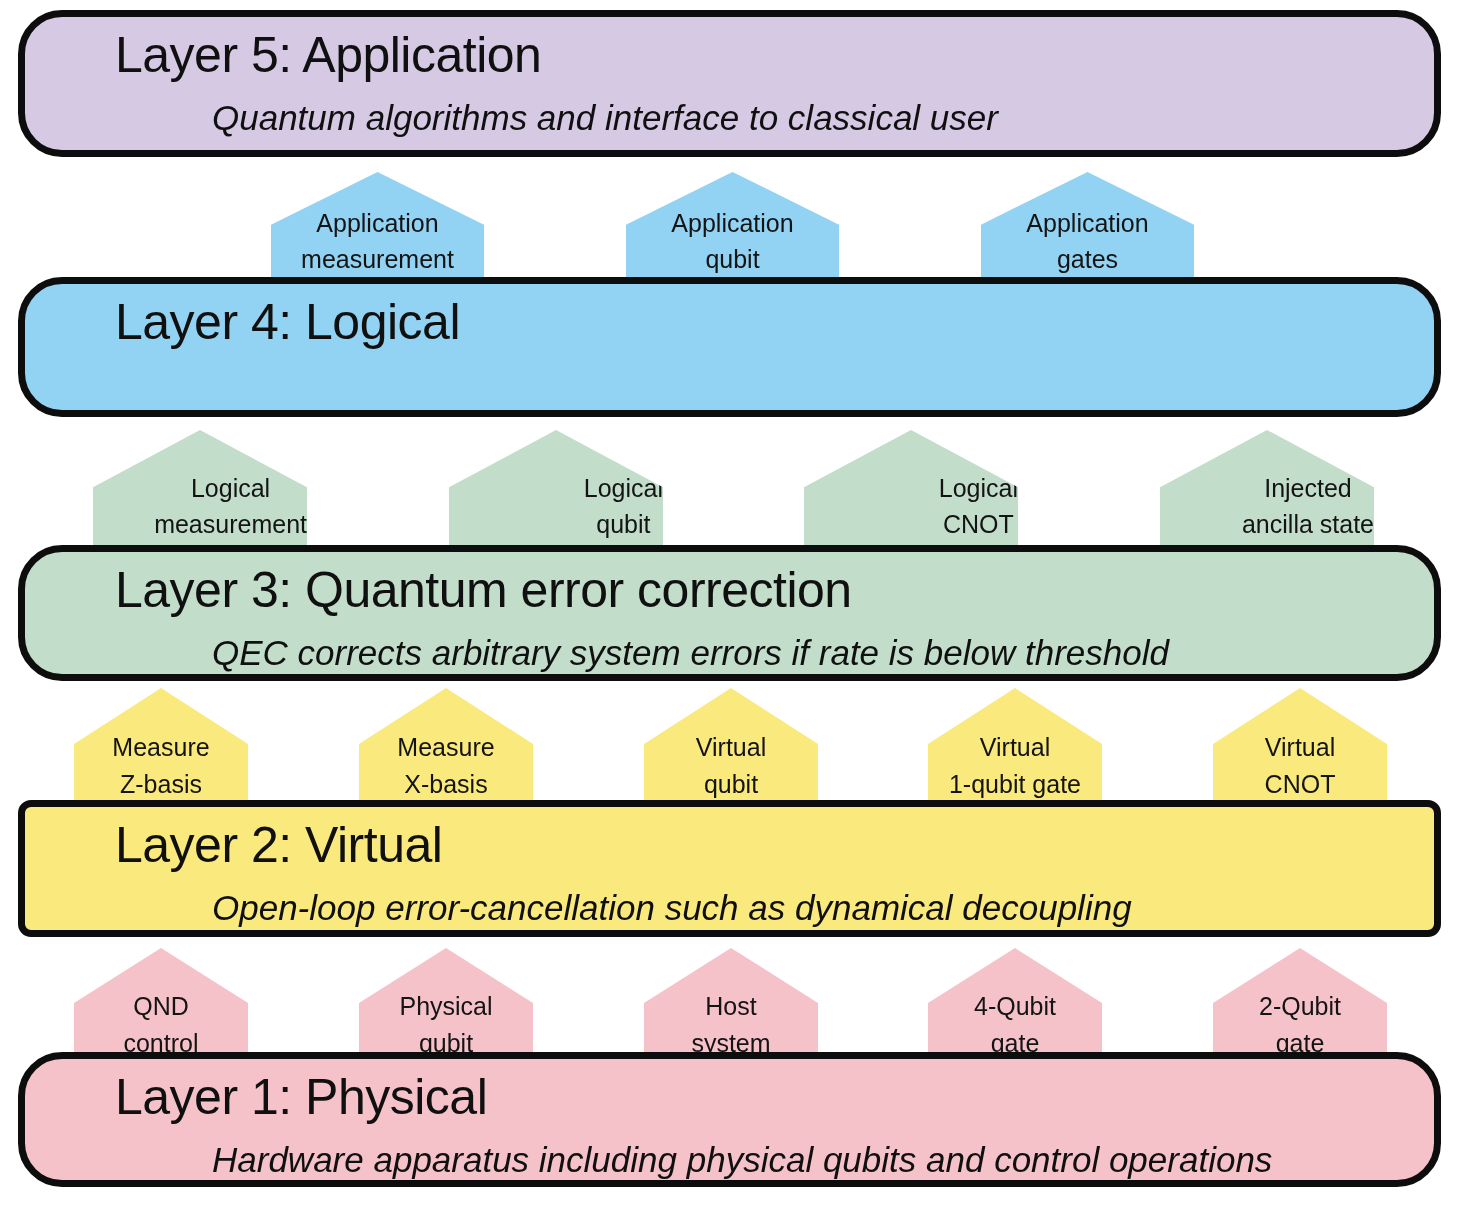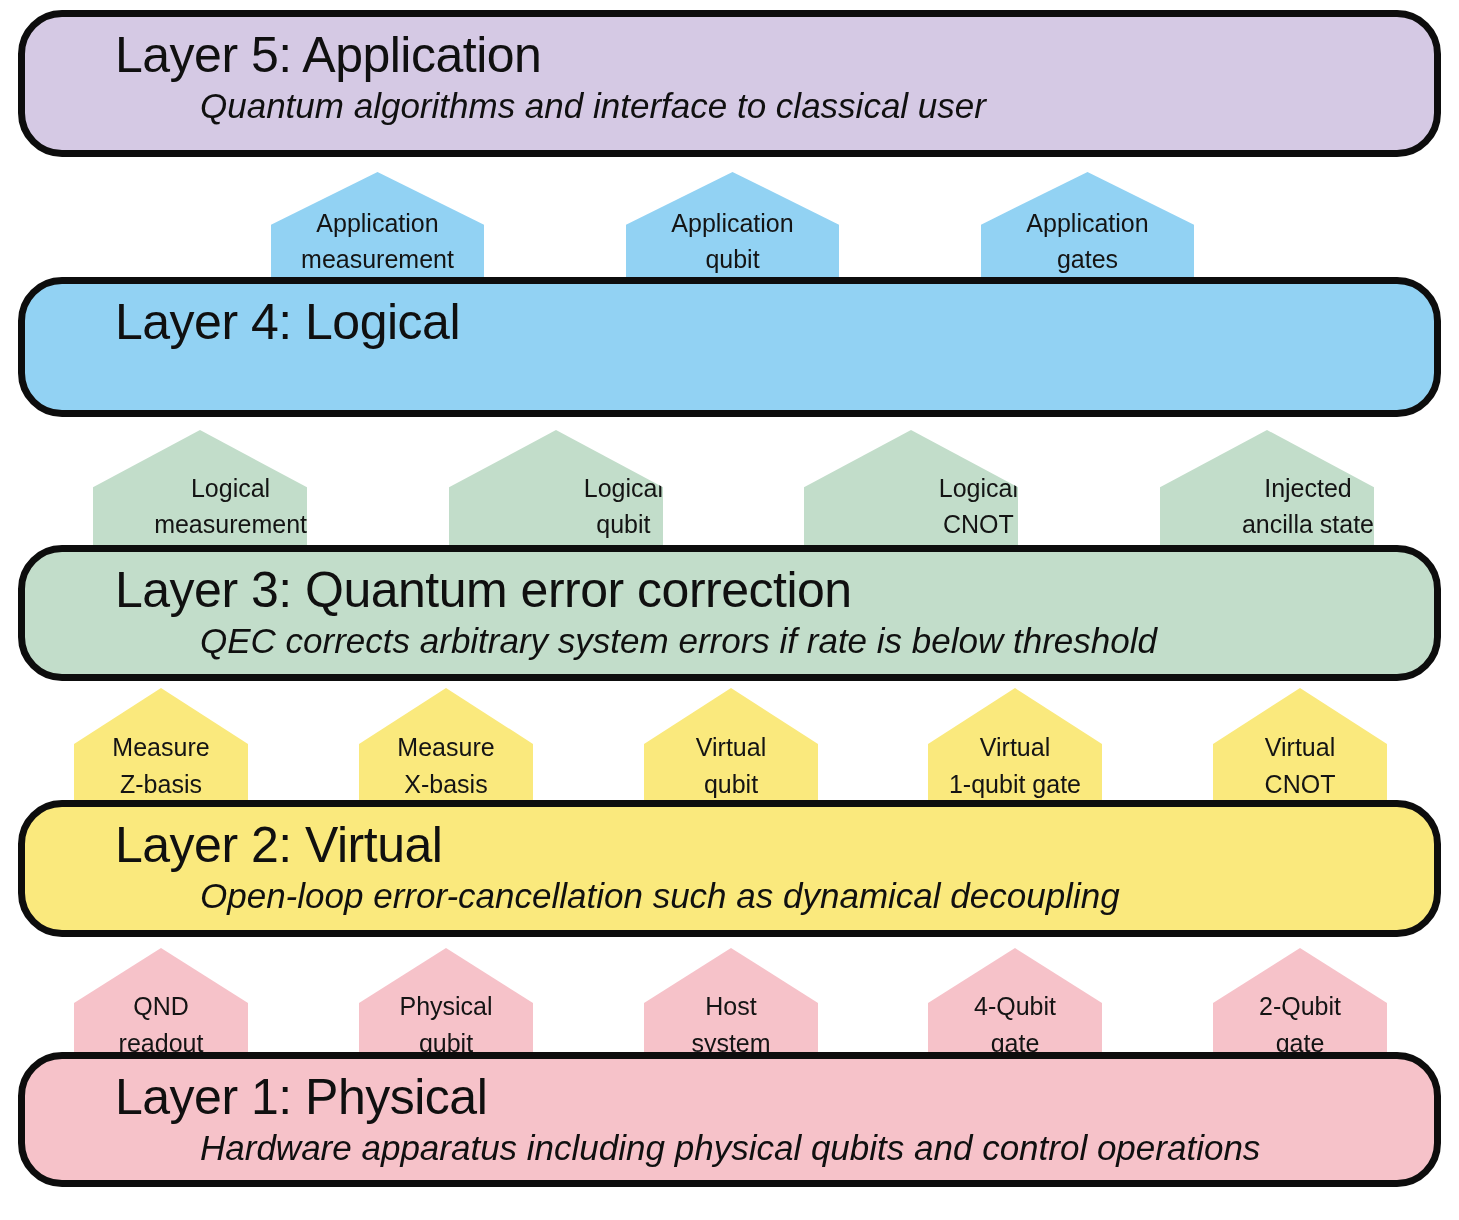--- a/index.html
+++ b/index.html
@@ -26,31 +26,31 @@
   }
   .layer-title {
     margin: 0;
     font-size: 50px;
     font-weight: normal;
     letter-spacing: -0.5px;
     line-height: 1.2;
     white-space: nowrap;
   }
   .layer-subtitle {
-    margin: 0;
+    margin: 12px;
     padding-left: 85px;
     font-size: 35px;
     font-style: italic;
     line-height: 1.22;
     white-space: nowrap;
   }
   .box-l5 { top: 10px;   height: 147px; background: var(--layer5-fill); }
   .box-l4 { top: 277px;  height: 140px; background: var(--layer4-fill); }
   .box-l3 { top: 545px;  height: 136px; background: var(--layer3-fill); }
-  .box-l2 { top: 800px;  height: 137px; background: var(--layer2-fill); }
+  .box-l2 { top: 800px;  height: 137px; background: var(--layer2-fill); border-radius: 13px; }
   .box-l1 { top: 1052px; height: 135px; background: var(--layer1-fill); }
 
   
   .arrow-row { position: absolute; left: 0; width: 1459px; z-index: 1; }
   .arrow {
     position: absolute;
     top: 0; bottom: 0;
     clip-path: polygon(0 47%, 50% 0, 100% 47%, 100% 100%, 0 100%);
     display: flex;
     align-items: center;
@@ -148,21 +148,21 @@
     </div>
     <div class="arrow">
       <span class="arrow-label">Virtual
 CNOT</span>
     </div>
   </div>
 
   <div class="arrow-row row-pink">
     <div class="arrow">
       <span class="arrow-label">QND
-readout</span>
+control</span>
     </div>
     <div class="arrow">
       <span class="arrow-label">Physical
 qubit</span>
     </div>
     <div class="arrow">
       <span class="arrow-label">Host
 system</span>
     </div>
     <div class="arrow">

